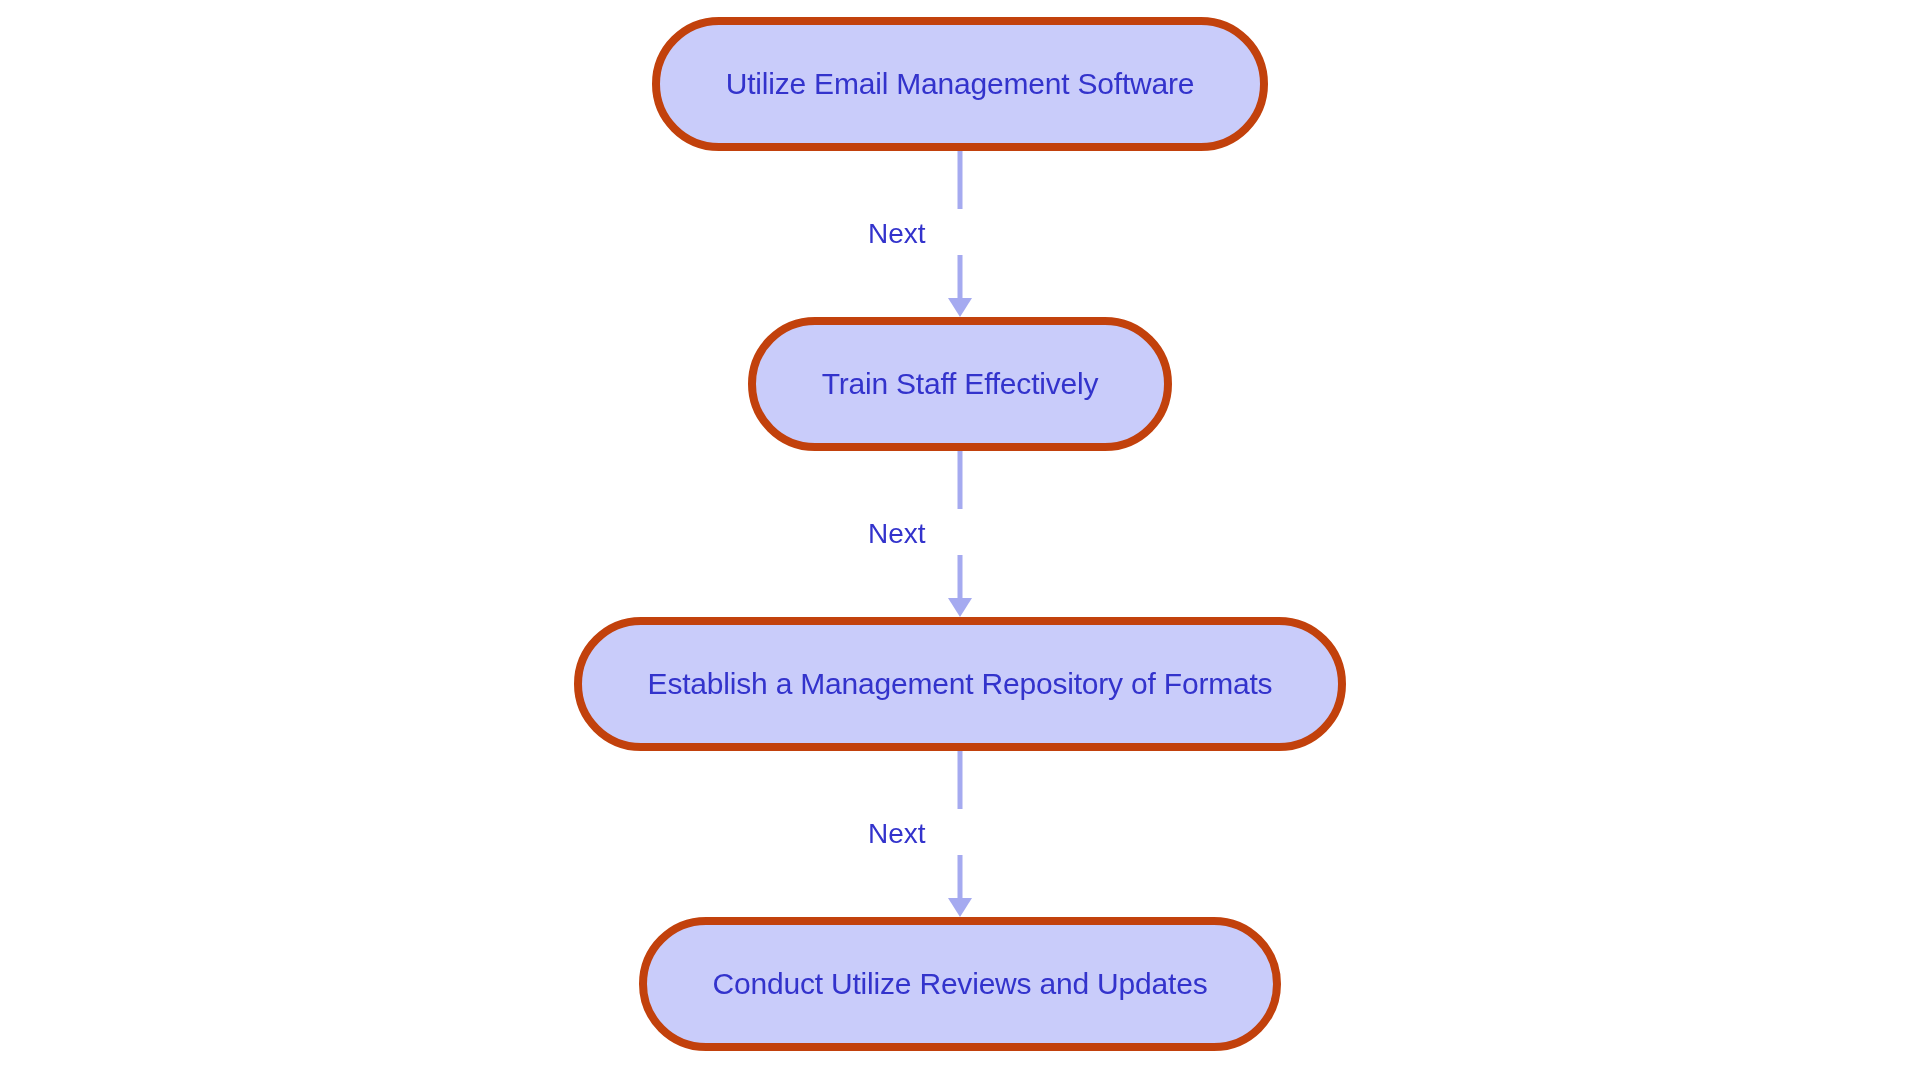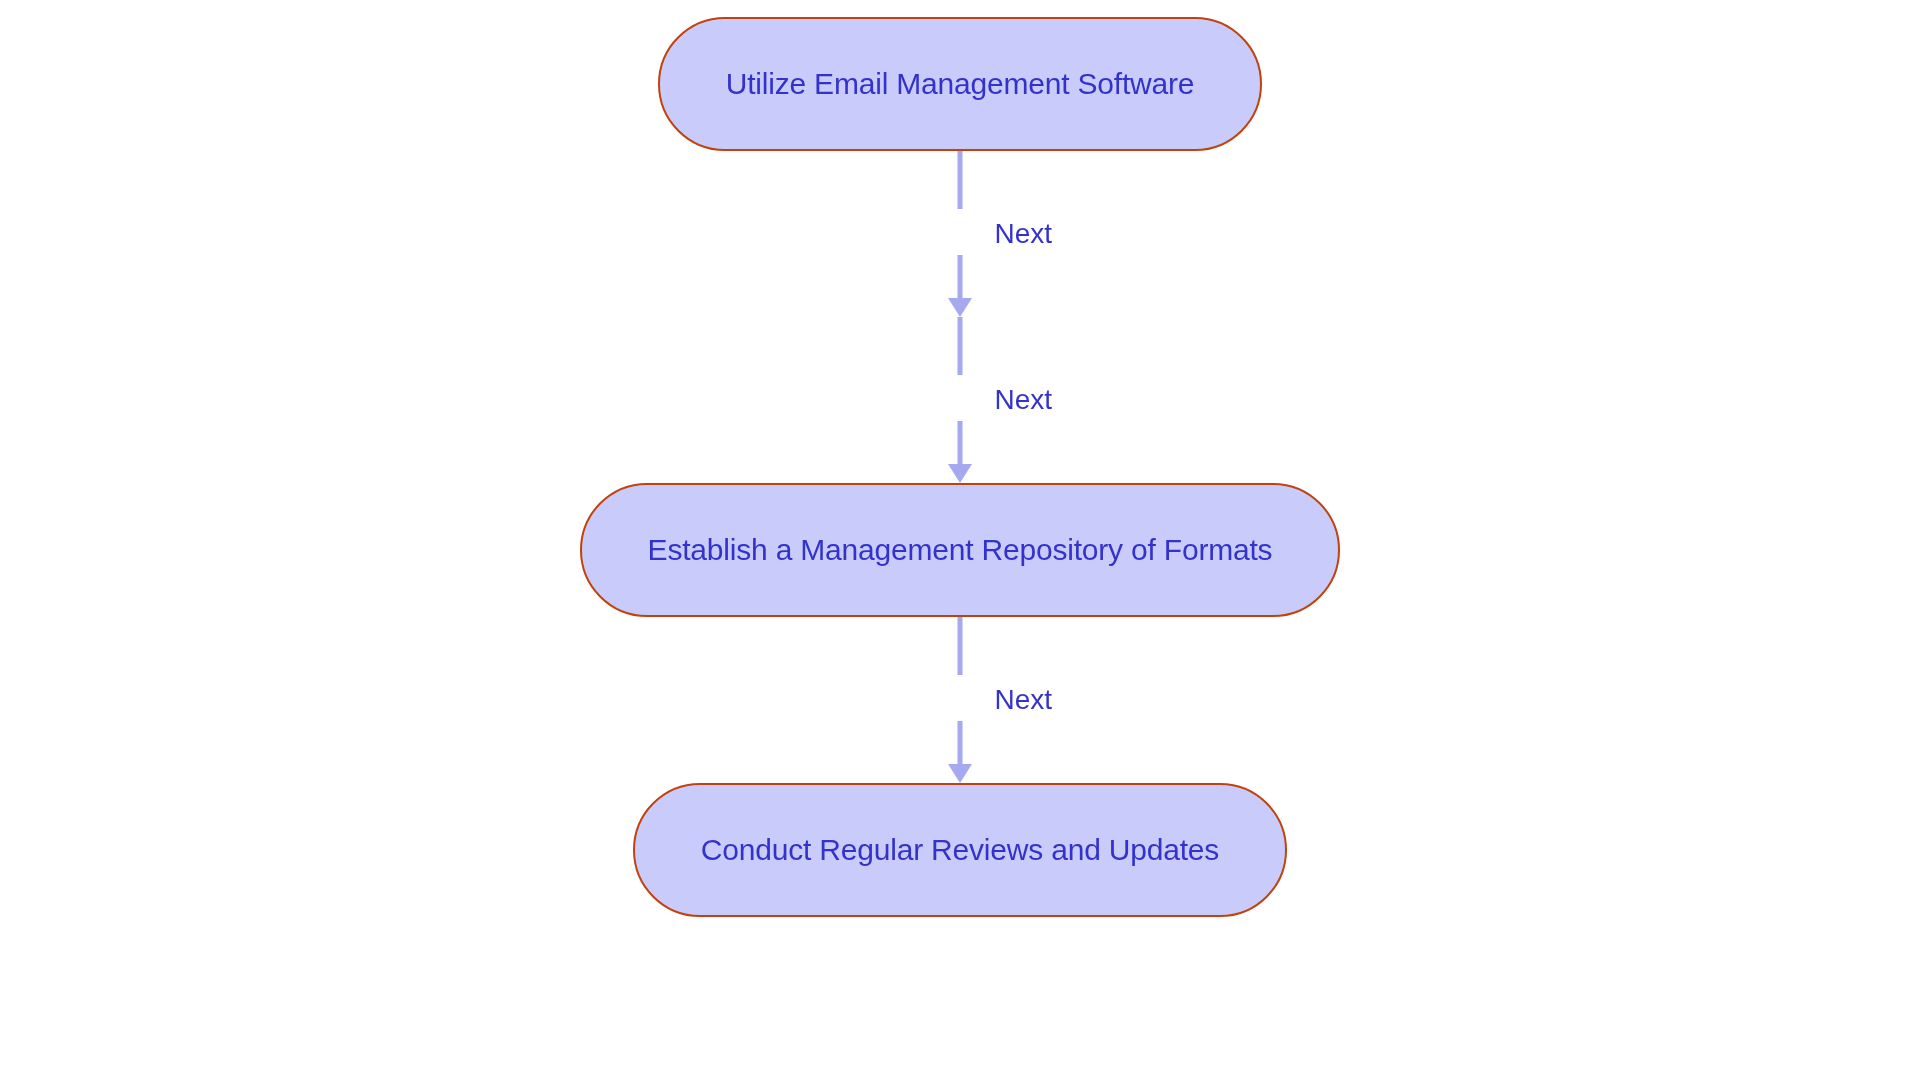--- a/index.html
+++ b/index.html
@@ -31,21 +31,21 @@
     display: flex;
     flex-direction: column;
     align-items: center;
     justify-content: flex-start;
   }
 
   
   .node {
     box-sizing: border-box;
     background: #c9ccfa;
-    border: 2px solid #c2410c;
+    border: 8px solid #c2410c;
     border-radius: 70px;
     color: #3333cc;
     font-size: 30px;
     line-height: 1;
     letter-spacing: -0.2px;
     display: flex;
     align-items: center;
     justify-content: center;
     white-space: nowrap;
     text-align: center;
@@ -68,21 +68,21 @@
 
   .node-row-1 { margin-top: 17px; }
 
   
   .connector {
     position: relative;
     width: 200px;
     height: 166px;
     display: flex;
     flex-direction: column;
-    align-items: flex-end;
+    align-items: flex-start;
     justify-content: center;
     z-index: 1;
   }
 
   .connector .line-top {
     position: absolute;
     top: 0;
     left: 50%;
     transform: translateX(-50%);
     width: 5px;
@@ -135,20 +135,25 @@
       </div>
     </div>
 
     <div class="connector">
       <span class="line-top"></span>
       <span class="edge-label">Next</span>
       <span class="line-bottom"></span>
       <span class="arrowhead"></span>
     </div>
 
+    <div class="node-row">
+      <div class="node">
+        <span class="node-label">Train Staff Effectively</span>
+      </div>
+    </div>
 
     <div class="connector">
       <span class="line-top"></span>
       <span class="edge-label">Next</span>
       <span class="line-bottom"></span>
       <span class="arrowhead"></span>
     </div>
 
     <div class="node-row">
       <div class="node">
@@ -158,18 +163,18 @@
 
     <div class="connector">
       <span class="line-top"></span>
       <span class="edge-label">Next</span>
       <span class="line-bottom"></span>
       <span class="arrowhead"></span>
     </div>
 
     <div class="node-row">
       <div class="node">
-        <span class="node-label">Conduct Regular Reviews and Updates</span>
+        <span class="node-label">Conduct Utilize Reviews and Updates</span>
       </div>
     </div>
 
   </div>
 </div>
 
 </body></html>

